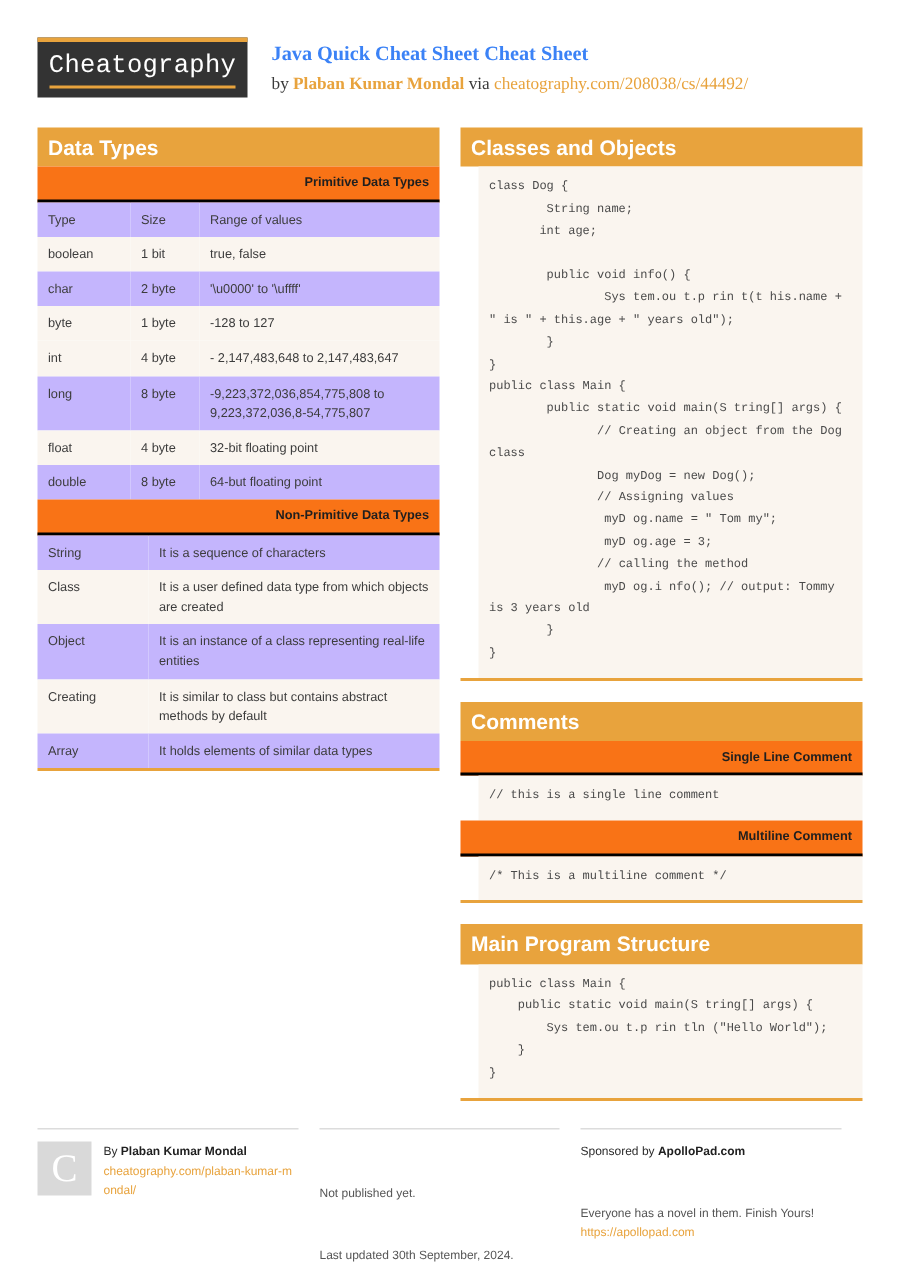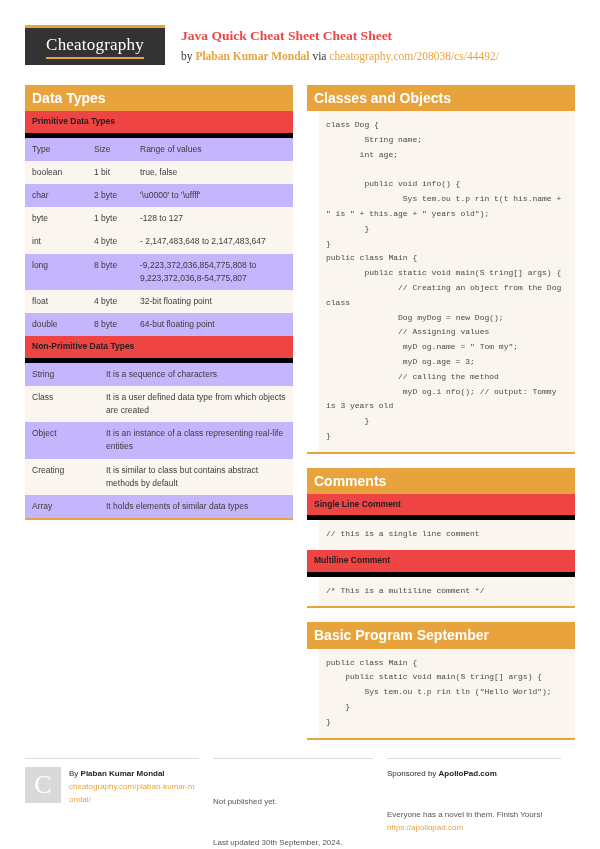--- a/index.html
+++ b/index.html
@@ -34,36 +34,36 @@
     height: 40px;
     background: #333333;
     border-top: 3px solid #e8a33d;
     box-sizing: border-box;
     display: flex;
     align-items: center;
     justify-content: center;
     flex: 0 0 auto;
   }
   .logo-text {
-    font-family: Liberation Serif, serif;
+    font-family: Liberation Mono, monospace;
     font-size: 17px;
     color: #ffffff;
     letter-spacing: 0.2px;
     border-bottom: 2px solid #e8a33d;
     line-height: 1.25;
     padding-bottom: 1px;
   }
   .header-titles {
     padding-left: 16px;
     padding-top: 2px;
   }
   .sheet-title {
     font-family: "Liberation Serif", serif;
     font-size: 13.5px;
-    color: #ef4444;
+    color: #3b82f6;
     font-weight: bold;
     line-height: 1.4;
   }
   .sheet-byline {
     font-family: "Liberation Serif", serif;
     font-size: 11.5px;
     color: #3a3a3a;
     line-height: 1.5;
     margin-top: 2px;
   }
@@ -93,23 +93,24 @@
     font-size: 14px;
     font-weight: bold;
     padding: 4px 6px 4px 7px;
     line-height: 1.3;
   }
   .subhead {
     font-size: 8.5px;
     font-weight: bold;
     color: #1f1f1f;
     padding: 5px 7px 5px 7px;
-    background: #ef4444;
-    border-bottom: 5px solid #000000;
+    background: #f97316;
+    border-bottom: 2px solid #000000;
     line-height: 1.35;
+    text-align: right;
   }
 
   
   table {
     width: 100%;
     border-collapse: collapse;
     table-layout: fixed;
   }
   td {
     font-size: 8.5px;
@@ -299,21 +300,21 @@
 
       <div class="card">
         <div class="card-title">Comments</div>
         <div class="subhead">Single Line Comment</div>
         <div class="code">// this is a single line comment</div>
         <div class="subhead">Multiline Comment</div>
         <div class="code">/* This is a multiline comment */</div>
       </div>
 
       <div class="card">
-        <div class="card-title">Basic Program September</div>
+        <div class="card-title">Main Program Structure</div>
         <div class="code">public class Main {
     public static void main(S tring[] args) {
         Sys tem.ou t.p rin tln ("Hello World");
     }
 }</div>
       </div>
 
     </div>
   </div>
 

